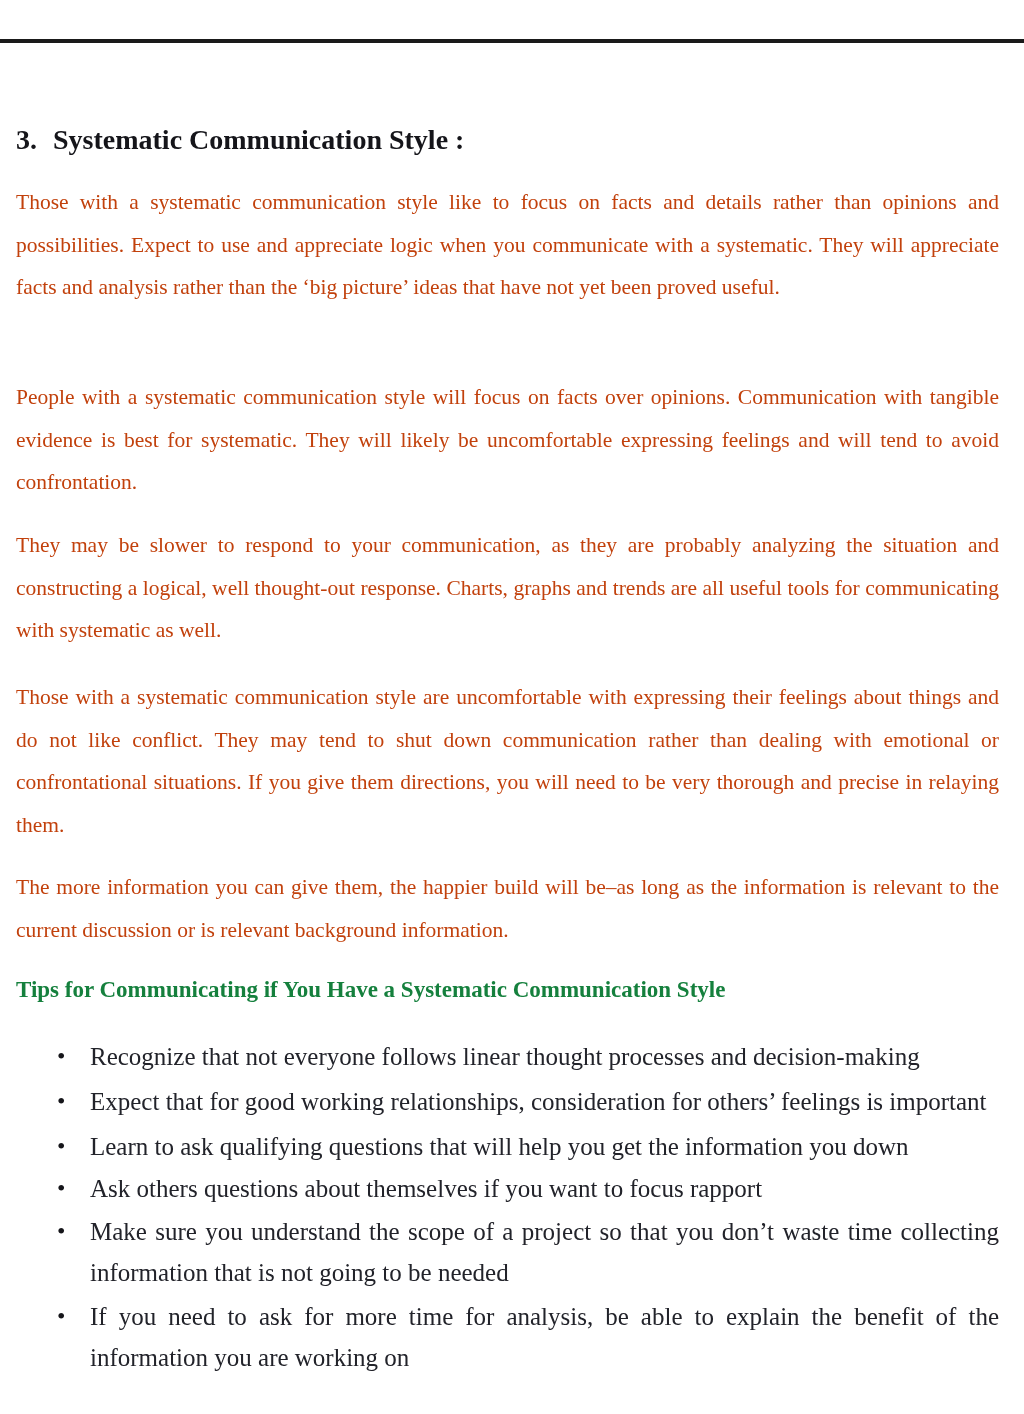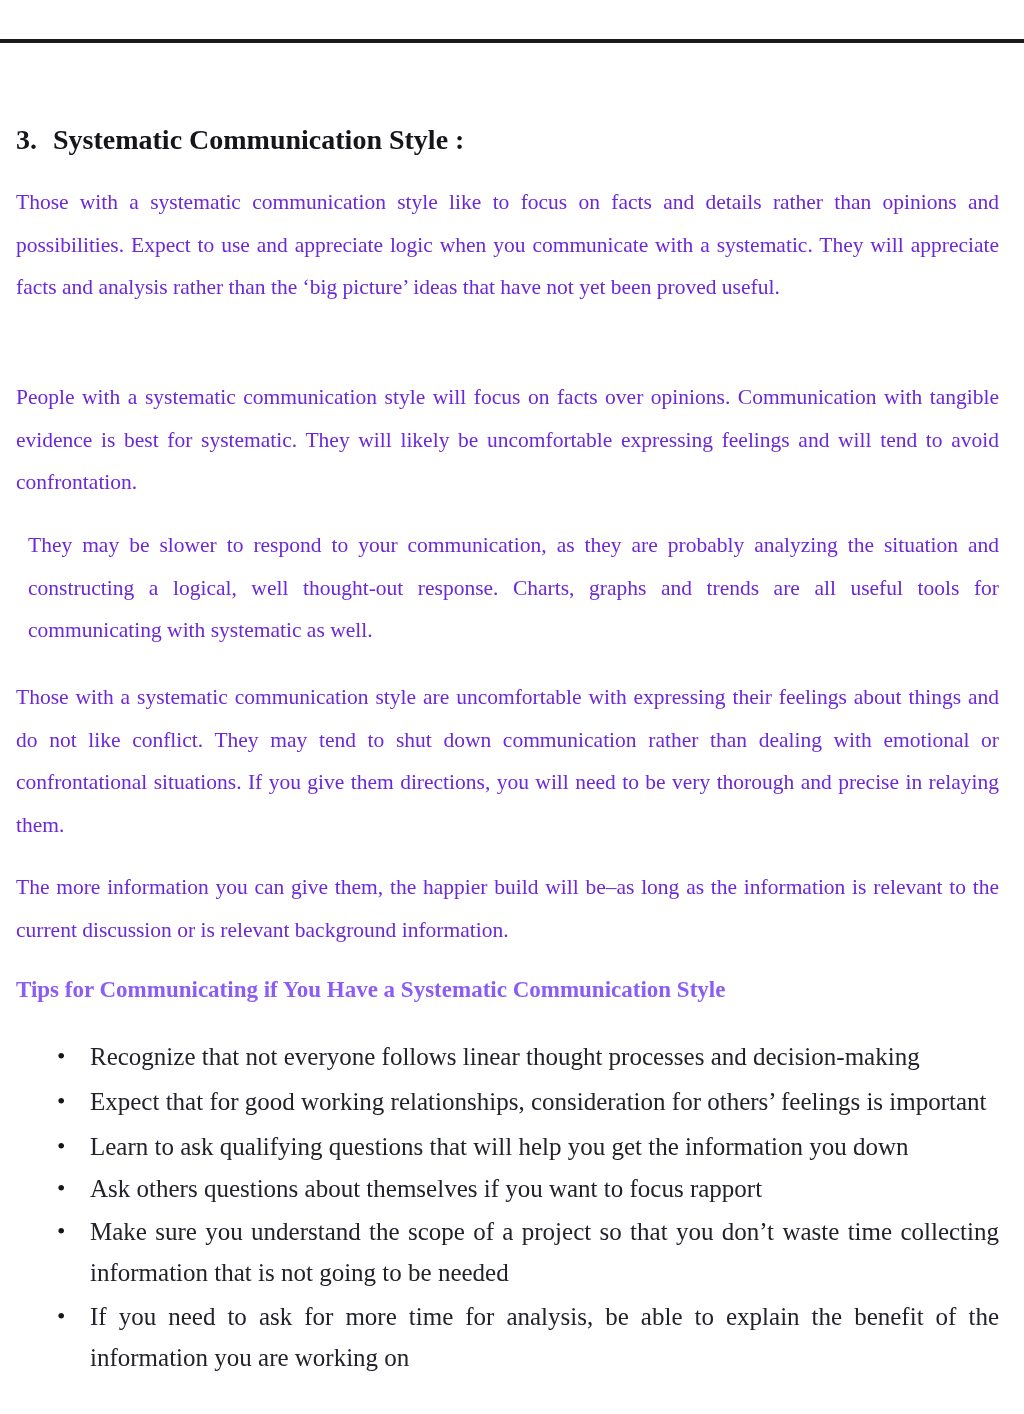--- a/index.html
+++ b/index.html
@@ -33,37 +33,37 @@
   }
   .heading .num { flex: 0 0 37px; width: 37px; }
   .para {
     position: absolute;
     left: 16px;
     right: 25px;
     margin: 0;
     font-size: 21.5px;
     line-height: 42.5px;
     text-align: justify;
-    color: #6d28d9;
+    color: #c2410c;
   }
   .p1 { top: 181px; }
   .p2 { top: 376px; }
-  .p3 { top: 524px; margin-left: 12px; }
+  .p3 { top: 524px; }
   .p4 { top: 676px; }
   .p5 { top: 866px; }
   .tips-heading {
     position: absolute;
     top: 975px;
     left: 16px;
     right: 25px;
     margin: 0;
     font-size: 23px;
     font-weight: bold;
     line-height: 30px;
-    color: #8b5cf6;
+    color: #15803d;
   }
   .tips { margin: 0; padding: 0; list-style: none; }
   .tips li {
     position: absolute;
     left: 55px;
     right: 25px;
     padding-left: 35px;
     margin: 0;
     font-size: 25px;
     line-height: 41px;

